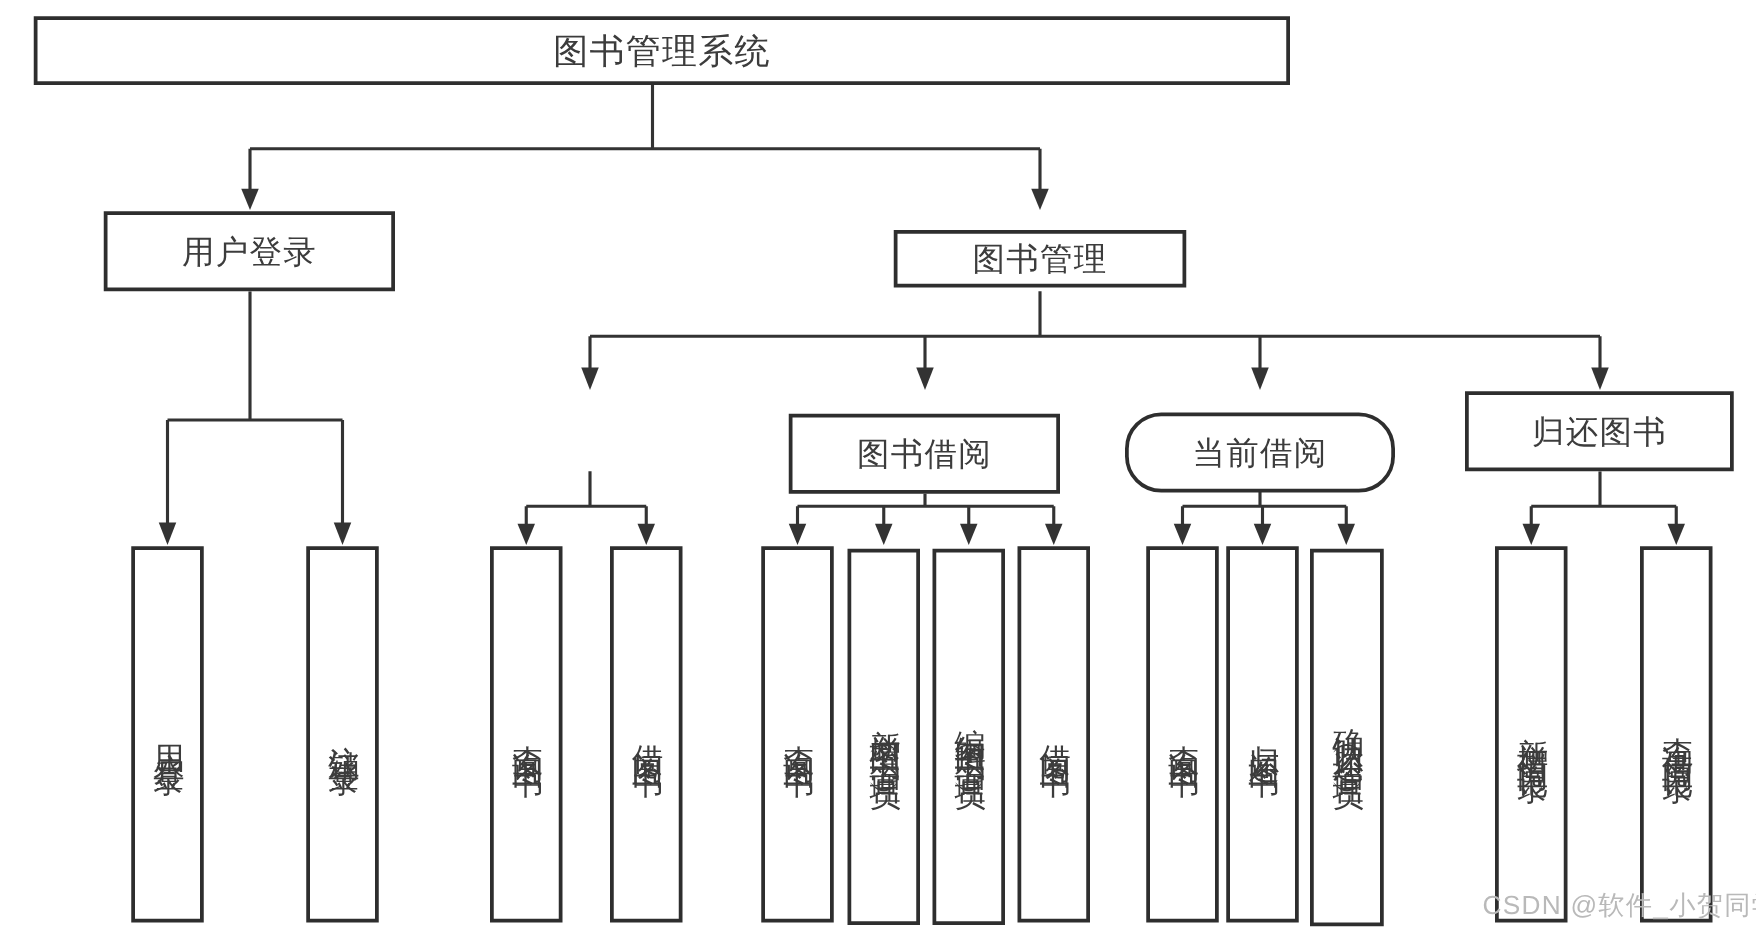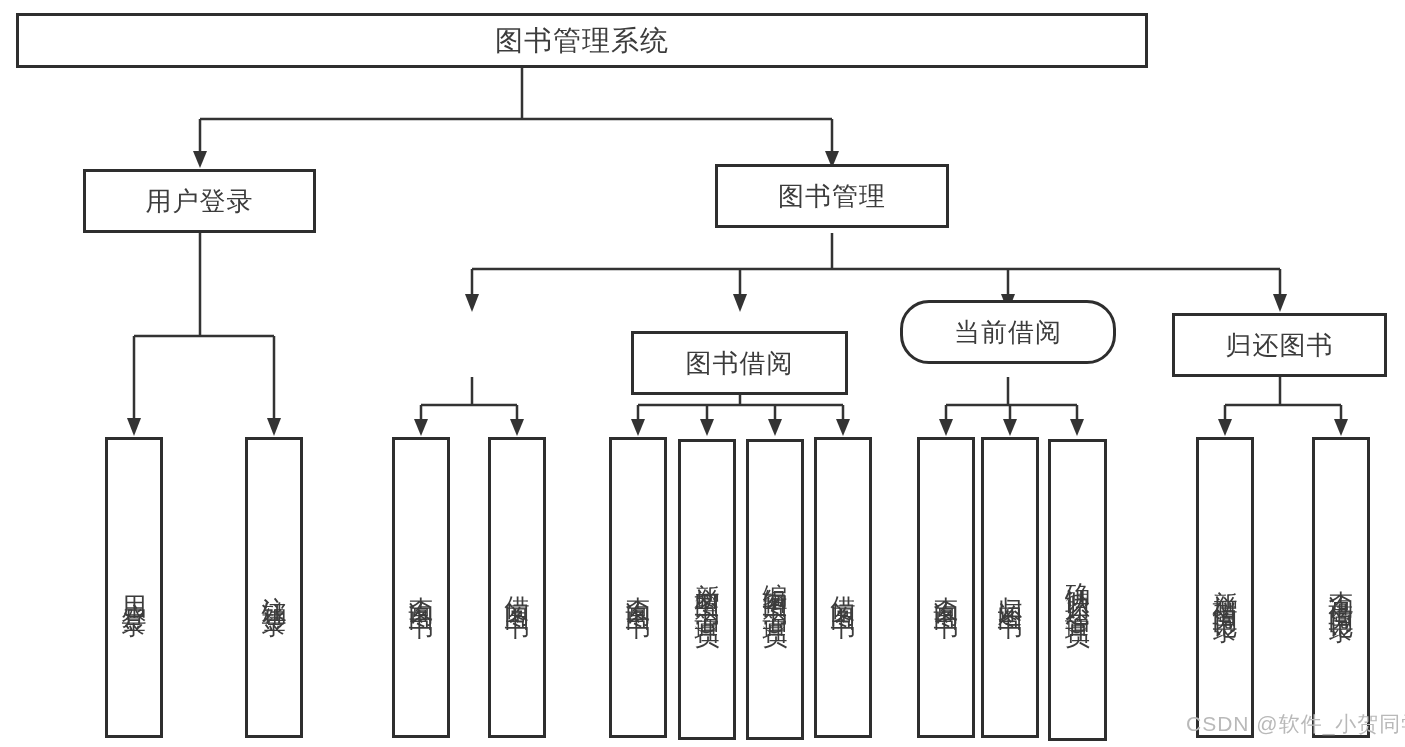--- a/index.html
+++ b/index.html
@@ -56,27 +56,27 @@
       <polygon points="768,419 782,419 775,436"></polygon>
       <polygon points="836,419 850,419 843,436"></polygon>
       <polygon points="939,419 953,419 946,436"></polygon>
       <polygon points="1003,419 1017,419 1010,436"></polygon>
       <polygon points="1070,419 1084,419 1077,436"></polygon>
       <polygon points="1218,419 1232,419 1225,436"></polygon>
       <polygon points="1334,419 1348,419 1341,436"></polygon>
     </g>
   </svg>
 
-  <div class="box h root" style="left:16px;top:13px;width:1132px;height:55px;">图书管理系统</div>
+  <div class="box h root" style="left:27px;top:13px;width:1005px;height:55px;">图书管理系统</div>
 
   <div class="box h" style="left:83px;top:169px;width:233px;height:64px;">用户登录</div>
-  <div class="box h" style="left:715px;top:164px;width:234px;height:64px;text-align:right;">图书管理</div>
+  <div class="box h" style="left:715px;top:184px;width:234px;height:46px;text-align:right;">图书管理</div>
 
   <div class="box h" style="left:631px;top:331px;width:217px;height:64px;">图书借阅</div>
-  <div class="box h" style="left:900px;top:300px;width:216px;height:64px;border-radius:29px;">当前借阅</div>
+  <div class="box h" style="left:900px;top:330px;width:216px;height:64px;border-radius:29px;">当前借阅</div>
   <div class="box h" style="left:1172px;top:313px;width:215px;height:64px;">归还图书</div>
 
   <div class="box v" style="left:105px;top:437px;width:58px;height:301px;">
     <span class="vtext">用户登录</span>
   </div>
   <div class="box v" style="left:245px;top:437px;width:58px;height:301px;">
     <span class="vtext">注销登录</span>
   </div>
 
   <div class="box v" style="left:392px;top:437px;width:58px;height:301px;">

